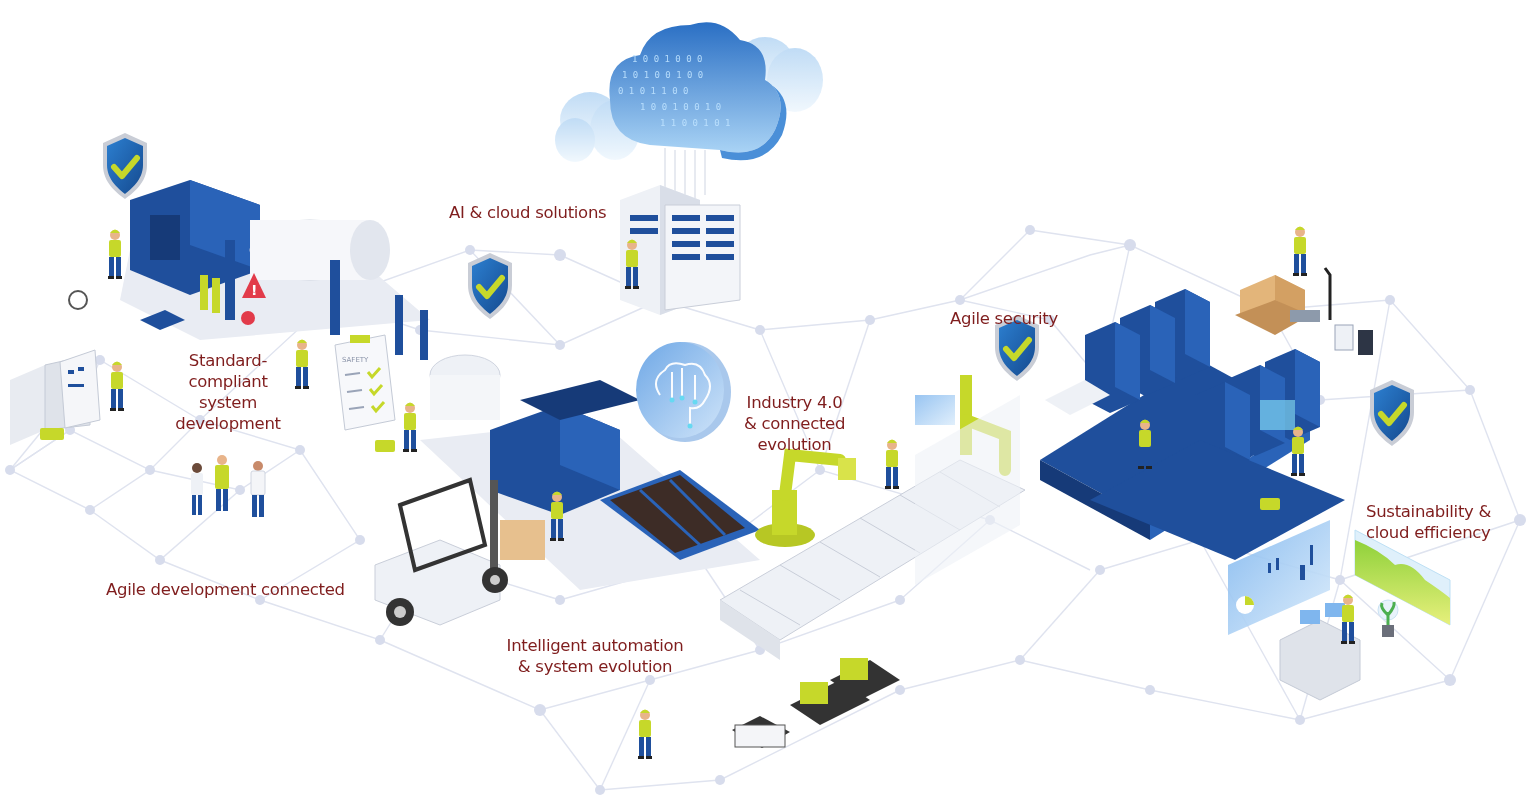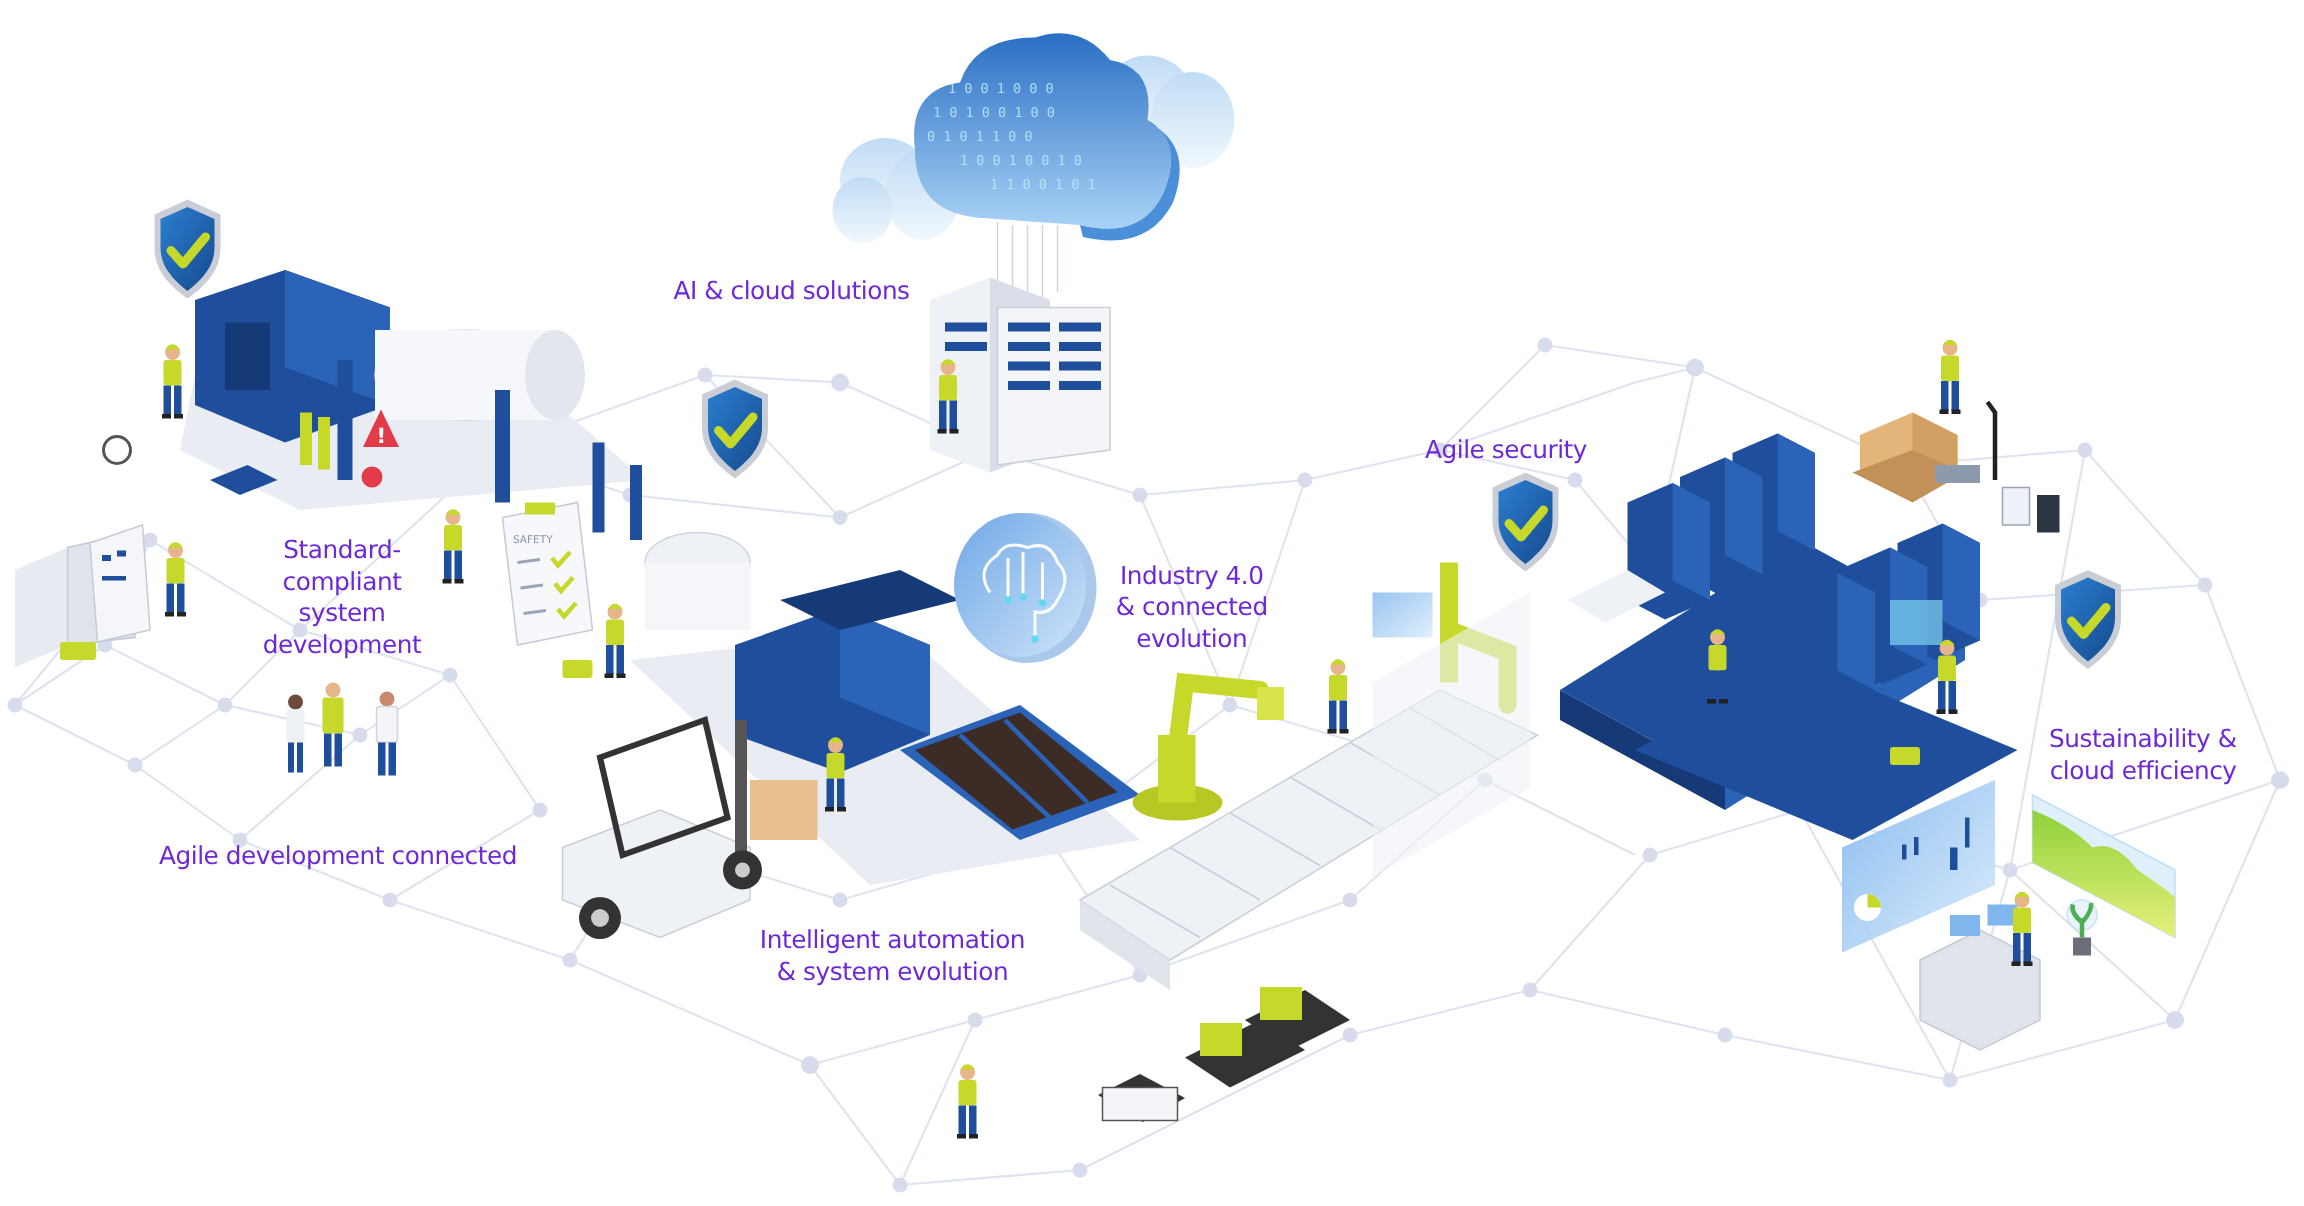--- a/index.html
+++ b/index.html
@@ -1,18 +1,18 @@
 <!DOCTYPE html>
 <html><head>
 <meta charset="utf-8">
 <style>
   html, body { margin:0; padding:0; background:#ffffff; }
   body { width:1536px; height:804px; position:relative; overflow:hidden; font-family:"DejaVu Sans", "Liberation Sans", sans-serif; }
   #scene { position:absolute; left:0; top:0; width:1536px; height:804px; }
-  .label { position:absolute; color:#6d28d9; font-family:"DejaVu Sans", "Liberation Sans", sans-serif; font-size:16.5px; line-height:21px; letter-spacing:-0.3px; font-weight:normal; white-space:nowrap; }
+  .label { position:absolute; color:#7f1d1d; font-family:"DejaVu Sans", "Liberation Sans", sans-serif; font-size:16.5px; line-height:21px; letter-spacing:-0.3px; font-weight:normal; white-space:nowrap;margin-top:19px; }
   .label.center { text-align:center; }
   .label .ln { display:block; }
 </style>
 </head>
 <body>
 
 <svg id="scene" viewBox="0 0 1536 804" xmlns="http://www.w3.org/2000/svg">
   <defs>
     <linearGradient id="cloudGrad" x1="0" y1="0" x2="0" y2="1">
       <stop offset="0" stop-color="#2a6fc4"></stop>
@@ -416,21 +416,21 @@
   <use href="#shield" x="103" y="143"></use>
   <use href="#shield" x="468" y="263"></use>
   <use href="#shield" x="995" y="325"></use>
   <use href="#shield" x="1370" y="390"></use>
 </svg>
 
 <div class="label" style="left:449px; top:183px;">
   <span class="ln">AI &amp; cloud solutions</span>
 </div>
 
-<div class="label center" style="left:172px; top:356px; width:112px;">
+<div class="label center" style="left:172px; top:331px; width:112px;">
   <span class="ln">Standard-</span>
   <span class="ln">compliant</span>
   <span class="ln">system</span>
   <span class="ln">development</span>
 </div>
 
 <div class="label" style="left:106px; top:560px;">
   <span class="ln">Agile development connected</span>
 </div>
 
@@ -442,16 +442,16 @@
 <div class="label center" style="left:732px; top:373px; width:125px;">
   <span class="ln">Industry 4.0</span>
   <span class="ln">&amp; connected</span>
   <span class="ln">evolution</span>
 </div>
 
 <div class="label" style="left:950px; top:289px;">
   <span class="ln">Agile security</span>
 </div>
 
-<div class="label" style="left:1366px; top:482px;text-align:right;">
+<div class="label" style="left:1366px; top:482px;">
   <span class="ln">Sustainability &amp;</span>
   <span class="ln">cloud efficiency</span>
 </div>
 
 </body></html>

